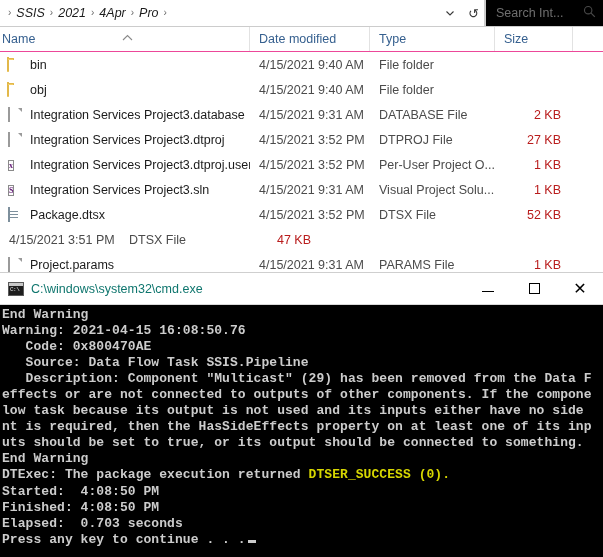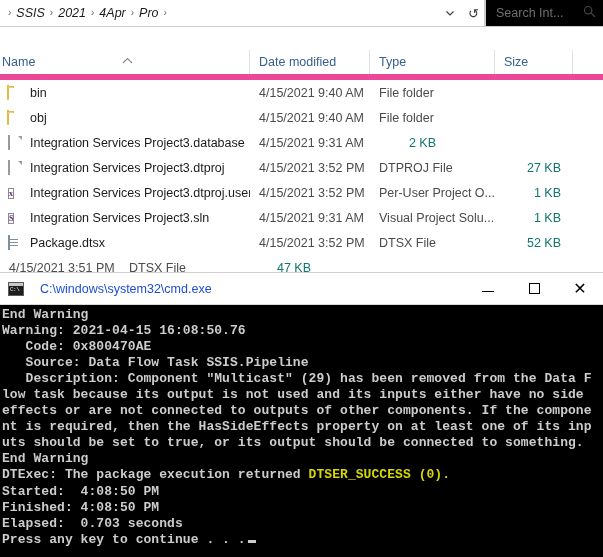--- a/index.html
+++ b/index.html
@@ -119,22 +119,21 @@
     flex: 0 0 auto;
     margin-left: 2px;
   }
 
   
   .colheaders {
     position: relative;
     display: flex;
     height: 24px;
     background: #ffffff;
-    border-bottom: 6px solid #ec4899;
-    margin-top: 23px;
+    border-bottom: 1px solid #ec4899;
   }
   .colheader {
     position: relative;
     display: flex;
     align-items: center;
     font-size: 12.5px;
     color: #36608f;
     padding-left: 9px;
     box-sizing: border-box;
     border-right: 1px solid #e2e2e2;
@@ -184,21 +183,21 @@
     color: #4b4b4b;
   }
   .cell-type {
     width: 125px;
     padding-left: 9px;
     color: #4b4b4b;
   }
   .cell-size {
     width: 78px;
     padding-right: 12px;
-    color: #0f766e;
+    color: #b91c1c;
     justify-content: flex-end;
   }
   .nametext { display: inline-block; }
   .ficon {
     flex: 0 0 16px;
     width: 16px;
     height: 16px;
     margin-right: 7px;
     position: relative;
   }
@@ -310,23 +309,23 @@
     position: absolute;
     left: 1px; top: 3px;
     font-family: "Liberation Mono", monospace;
     font-size: 6px;
     line-height: 8px;
     color: #e6e6e6;
     letter-spacing: -0.5px;
   }
   .console-title-text {
     flex: 1 1 auto;
-    margin-left: 16px;
+    margin-left: 7px;
     font-size: 12.5px;
-    color: #1d4ed8;
+    color: #0f766e;
     white-space: nowrap;
     overflow: hidden;
   }
   .winbtns {
     display: flex;
     align-items: stretch;
     height: 31px;
     flex: 0 0 auto;
   }
   .winbtn {
@@ -462,20 +461,21 @@
           <div class="cell cell-date">4/15/2021 9:40 AM</div>
           <div class="cell cell-type">File folder</div>
           <div class="cell cell-size"></div>
         </div>
         <div class="filerow">
           <div class="cell cell-name">
             <span class="ficon"><span class="ic-doc"></span></span>
             <span class="nametext">Integration Services Project3.database</span>
           </div>
           <div class="cell cell-date">4/15/2021 9:31 AM</div>
+          <div class="cell cell-type">DATABASE File</div>
           <div class="cell cell-size">2 KB</div>
         </div>
         <div class="filerow">
           <div class="cell cell-name">
             <span class="ficon"><span class="ic-doc"></span></span>
             <span class="nametext">Integration Services Project3.dtproj</span>
           </div>
           <div class="cell cell-date">4/15/2021 3:52 PM</div>
           <div class="cell cell-type">DTPROJ File</div>
           <div class="cell cell-size">27 KB</div>
@@ -539,22 +539,22 @@
           <span class="wb-close">✕</span>
         </div>
       </div>
     </div>
     <div class="console-body" id="console-body">
         <div class="console-line">End Warning</div>
         <div class="console-line">Warning: 2021-04-15 16:08:50.76</div>
         <div class="console-line">   Code: 0x800470AE</div>
         <div class="console-line">   Source: Data Flow Task SSIS.Pipeline</div>
         <div class="console-line">   Description: Component "Multicast" (29) has been removed from the Data F</div>
+        <div class="console-line">effects or are not connected to outputs of other components. If the compone</div>
         <div class="console-line">low task because its output is not used and its inputs either have no side</div>
-        <div class="console-line">effects or are not connected to outputs of other components. If the compone</div>
         <div class="console-line">nt is required, then the HasSideEffects property on at least one of its inp</div>
         <div class="console-line">uts should be set to true, or its output should be connected to something.</div>
         <div class="console-line">End Warning</div>
         <div class="console-line">DTExec: The package execution returned <span class="yellow">DTSER_SUCCESS (0).</span></div>
         <div class="console-line">Started:  4:08:50 PM</div>
         <div class="console-line">Finished: 4:08:50 PM</div>
         <div class="console-line">Elapsed:  0.703 seconds</div>
         <div class="console-line">Press any key to continue . . .<span class="cursor-block"></span></div>
       </div>
   </div>

